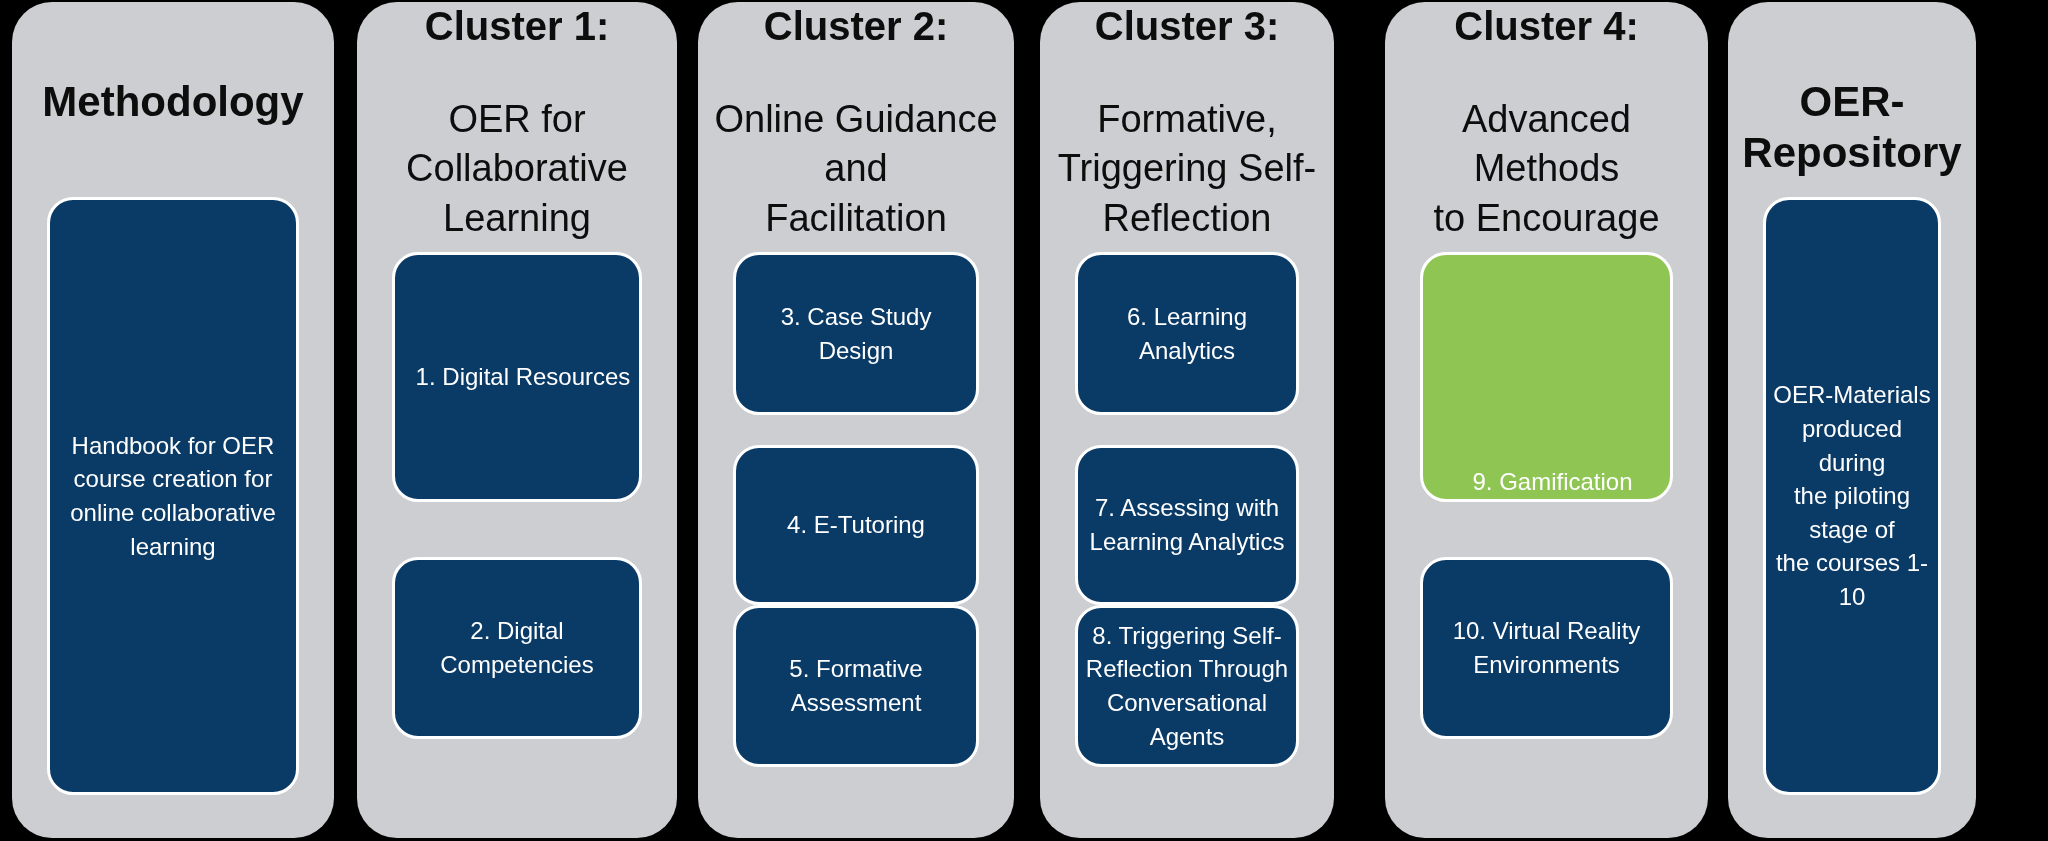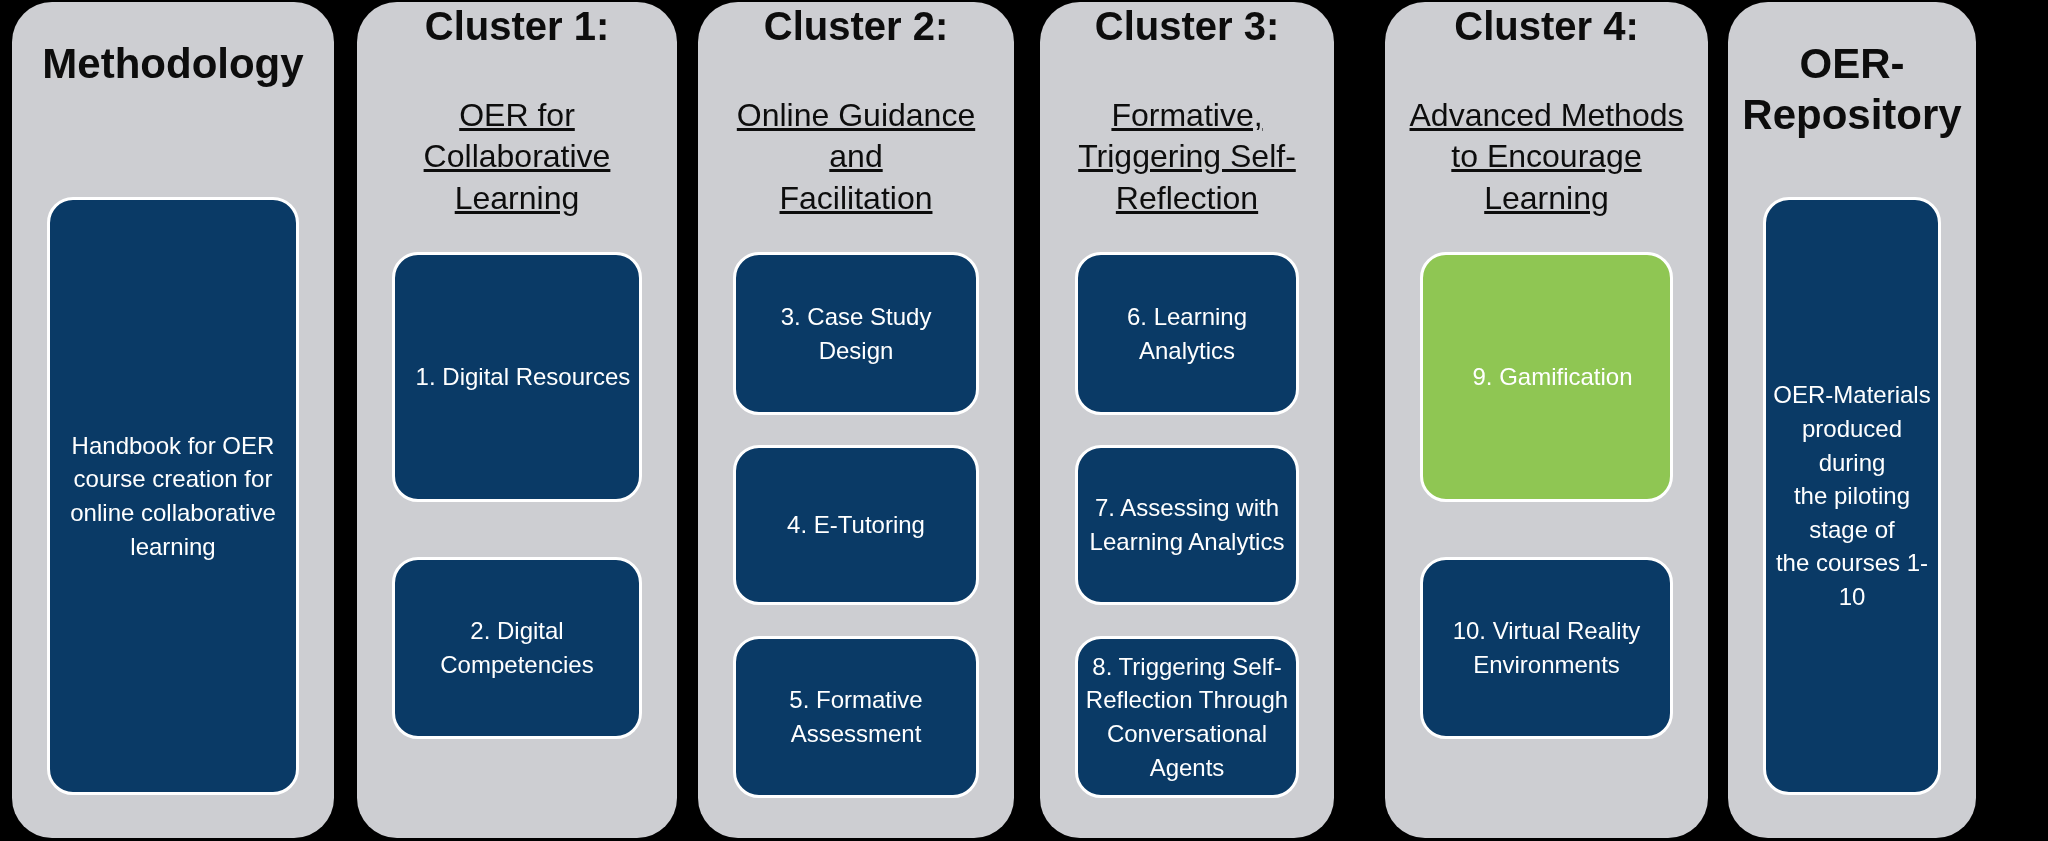--- a/index.html
+++ b/index.html
@@ -31,61 +31,60 @@
   .c6 { left: 1728px; width: 248px; }
 
   .col-title {
     color: var(--title-text, #0D0D0D);
     font-weight: bold;
     text-align: center;
     white-space: pre-line;
     line-height: 1.22;
   }
   .cluster .col-title { font-size: 40px; }
-  .single  .col-title { padding-top: 36px; font-size: 42px; }
+  .single  .col-title { padding-top: 74px; font-size: 42px; }
 
   .col-subtitle {
     color: var(--title-text, #0D0D0D);
     text-align: center;
     white-space: pre-line;
-    font-size: 32px;
+    font-size: 38px;
     line-height: 1.3;
     margin-top: 44px;
-    text-decoration: underline;
   }
 
   .box {
     position: absolute;
     left: 35px;
     right: 35px;
     background: var(--box-navy, #0A3A66);
     border: 3px solid var(--box-border, #FFFFFF);
     border-radius: 26px;
     display: flex;
     align-items: center;
     justify-content: center;
     box-sizing: border-box;
     padding: 0 4px;
   }
-  .box.green { background: var(--box-green, #8FC653); }
+  .box.green { background: var(--box-green, #8FC653); align-items: flex-end; }
 
   .box-label {
     color: var(--box-text, #FFFFFF);
     font-size: 24px;
     line-height: 1.4;
     text-align: center;
     white-space: pre-line;
   }
 
   .b1of1 { top: 195px; height: 598px; }
   .b1of2 { top: 250px; height: 250px; padding-left: 16px; }
   .b2of2 { top: 555px; height: 182px; }
   .b1of3 { top: 250px; height: 163px; }
   .b2of3 { top: 443px; height: 160px; }
-  .b3of3 { top: 634px; height: 162px; }
+  .b3of3 { top: 603px; height: 162px; }
 </style>
 </head>
 <body>
 
 <div class="canvas">
 
   <div class="column single c1">
     <div class="col-title">Methodology</div>
     <div class="box navy b1of1">
       <span class="box-label">Handbook for OER

